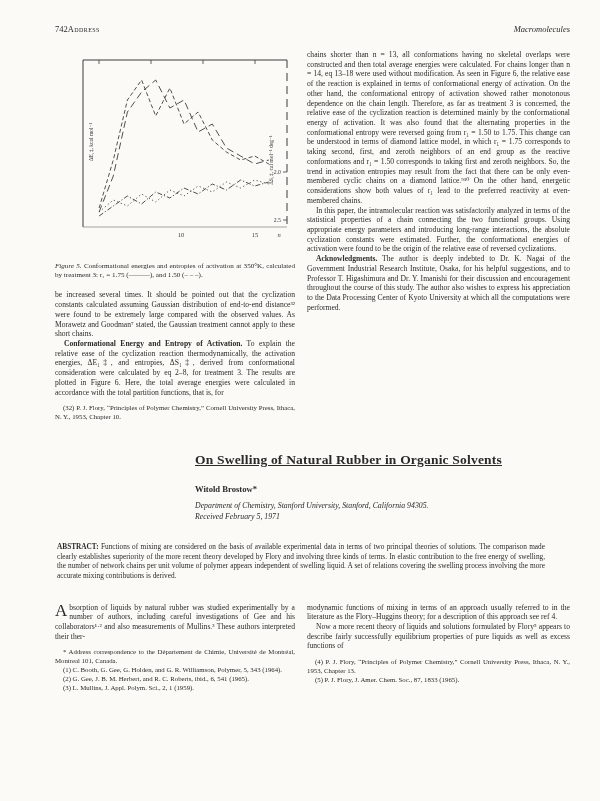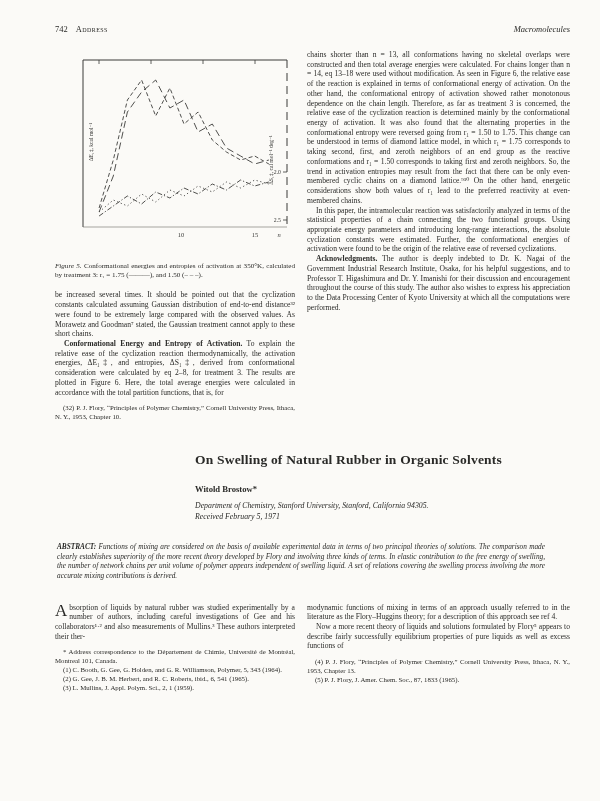--- a/index.html
+++ b/index.html
@@ -7,21 +7,21 @@
   body {
     background:#fbfaf7;
     color:#2a2a28;
     font-family:"Liberation Serif","DejaVu Serif",serif;
     overflow:hidden;
   }
   .page { padding:24px 30px 0 55px; width:600px; height:801px; }
 
   
   .runhead { display:flex; justify-content:space-between; align-items:baseline; font-size:8.5px; }
-  .runhead .left { display:flex; gap:8px; }
+  .runhead .left { display:flex; }
   .runhead .author-sc { font-variant-caps:small-caps; letter-spacing:.4px; }
   .runhead .journal { font-style:italic; }
 
   
   .cols { display:flex; gap:12px; margin-top:16px; }
   .col-l { width:240px; flex:0 0 240px; }
   .col-r { width:263px; flex:0 0 263px; }
 
   .body-txt { font-size:7.6px; line-height:1.28; text-align:justify; }
   .body-txt p { margin:0; }
@@ -34,24 +34,24 @@
   .fig-caption .figlabel { font-style:italic; }
   svg text { font-family:"Liberation Serif","DejaVu Serif",serif; fill:#3a3a38; }
 
   .fnote-block { margin-top:7px; font-size:6.8px; line-height:1.3; }
   .fnote-block p { text-indent:8px; text-align:justify; }
 
   .after-fig-text { margin-top:10px; }
   .ack { margin-top:8px; }
 
   
-  .a2-title { margin:30px 0 0 140px; font-size:13.5px; font-weight:bold; letter-spacing:.2px; }
+  .a2-title { margin:30px 0 0 140px; font-size:13.5px; font-weight:bold; letter-spacing:.2px;text-decoration:underline; }
   .a2-author { margin:16px 0 0 140px; font-size:8.6px; font-weight:bold; }
   .a2-affil { margin:7px 0 12px 140px; font-size:7.8px; font-style:italic; line-height:1.35; }
-  .abstract { margin:20px 25px 0 2px; font-size:7.3px; line-height:1.32; text-align:justify;font-style:italic; }
+  .abstract { margin:20px 25px 0 2px; font-size:7.3px; line-height:1.32; text-align:justify; }
   .abstract .first { text-indent:13px; display:inline; }
   .cols2 { margin-top:22px; }
 
   .dropcap {
     float:left; font-size:17px; line-height:13px; padding:1px 2px 0 0; font-weight:normal;
   }
 </style>
 </head>
 <body>
 

